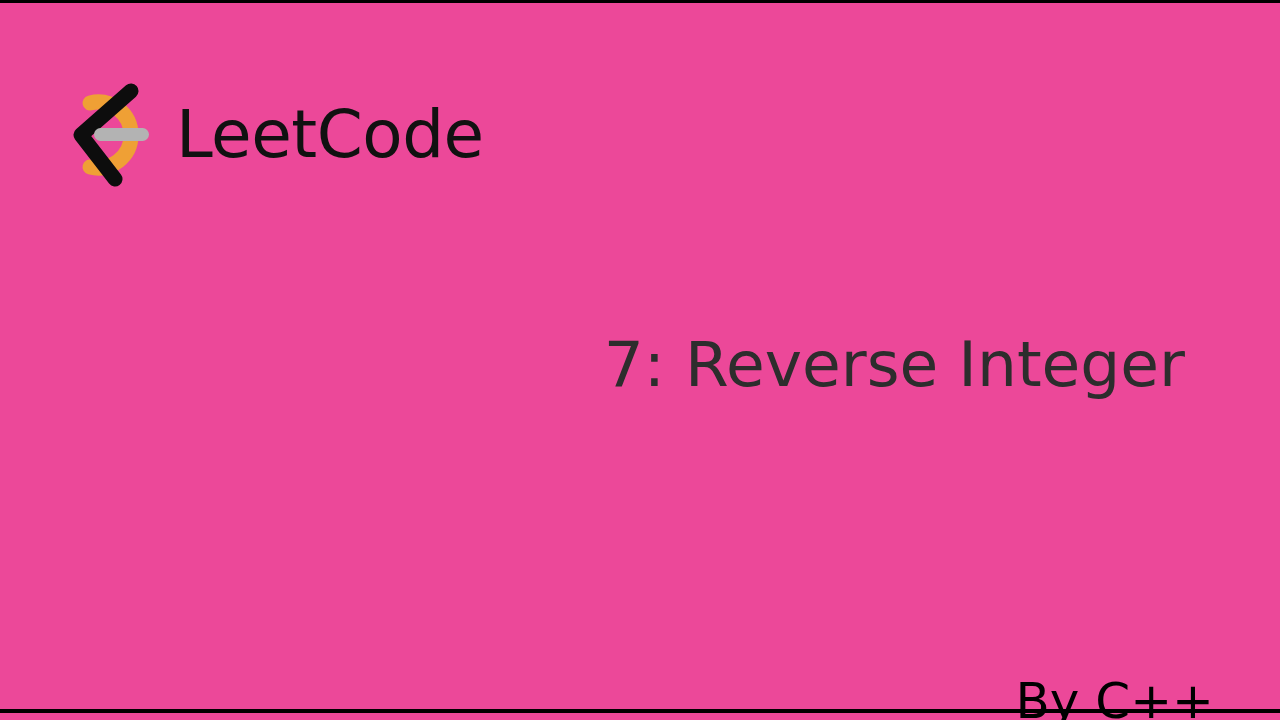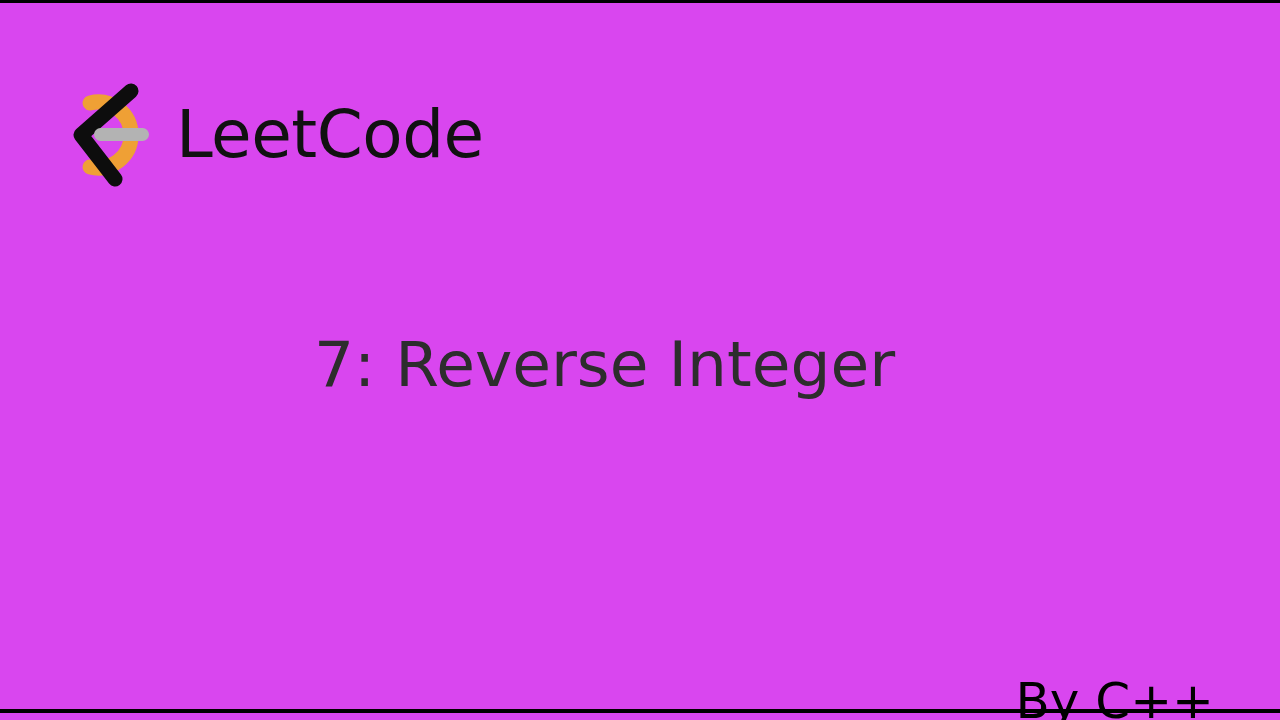--- a/index.html
+++ b/index.html
@@ -11,21 +11,21 @@
     height: 720px;
     background: #ffffff;
     font-family: "Liberation Sans", sans-serif;
     overflow: hidden;
   }
 
   .slide {
     position: relative;
     width: 1280px;
     height: 720px;
-    background: #d946ef;
+    background: #ec4899;
     box-sizing: border-box;
   }
 
   
   .bar-top {
     position: absolute;
     left: 0;
     top: 0;
     width: 1280px;
     height: 3px;
@@ -61,24 +61,24 @@
     font-weight: 400;
     letter-spacing: -0.5px;
     color: #111111;
     line-height: 1;
     white-space: nowrap;
   }
 
   
   .title {
     position: absolute;
-    left: 12px;
+    left: 0;
     top: 330px;
     width: 1185px;
-    text-align: center;
+    text-align: right;
     font-family: "DejaVu Sans", sans-serif;
     font-size: 63px;
     font-weight: 400;
     color: #2d2d2d;
     line-height: 1.1;
     white-space: nowrap;
   }
 
   
   .byline {

